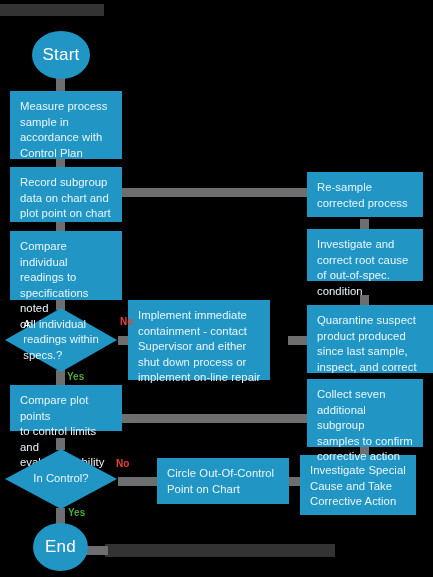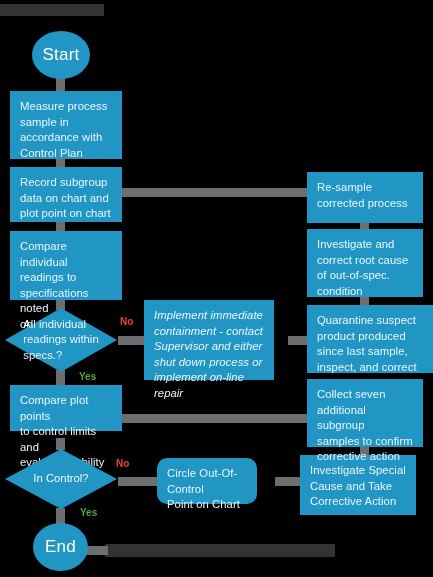--- a/index.html
+++ b/index.html
@@ -87,21 +87,21 @@
   
   .branch-label {
     position: absolute;
     font-size: 10px;
     font-weight: bold;
     line-height: 11px;
     z-index: 7;
     text-align: right;
   }
   .branch-no  { color: #e8433a; }
-  .branch-yes { color: #4fa83d; margin-left: 12px; }
+  .branch-yes { color: #4fa83d; }
 </style>
 </head>
 <body>
 
 <div id="canvas">
 
   <div class="redact" style="left:0px; top:4px; width:104px; height:12px;"></div>
   <div class="redact" style="left:105px; top:544px; width:230px; height:13px;"></div>
 
   <div class="conn" style="left:56px; top:78px; width:9px; height:16px;"></div>
@@ -159,52 +159,52 @@
   <div class="decision" style="left:5px; top:308px; width:112px; height:64px;">
     <div class="diamond-shape"></div>
     <div class="diamond-label">All individual
 readings within
 specs.?</div>
   </div>
 
   <div class="branch-label branch-no" style="left:120px; top:316px;">No</div>
   <div class="branch-label branch-yes" style="left:67px; top:371px;">Yes</div>
 
-  <div class="node" style="left:144px; top:300px; width:130px; height:80px;font-style:italic;">Implement immediate
+  <div class="node" style="left:128px; top:300px; width:142px; height:80px;">Implement immediate
 containment - contact
 Supervisor and either
 shut down process or
 implement on-line repair</div>
 
   <div class="node" style="left:307px; top:305px; width:136px; height:68px;">Quarantine suspect
 product produced
 since last sample,
 inspect, and correct</div>
 
-  <div class="node" style="left:307px; top:229px; width:116px; height:68px;">Investigate and
+  <div class="node" style="left:307px; top:229px; width:116px; height:52px;">Investigate and
 correct root cause
 of out-of-spec.
 condition</div>
 
-  <div class="node" style="left:307px; top:172px; width:116px; height:51px;">Re-sample
+  <div class="node" style="left:307px; top:172px; width:116px; height:45px;">Re-sample
 corrected process</div>
 
   <div class="node" style="left:10px; top:385px; width:112px; height:46px;">Compare plot points
 to control limits and
 evaluate stability</div>
 
   <div class="decision" style="left:5px; top:449px; width:112px; height:60px;">
     <div class="diamond-shape"></div>
     <div class="diamond-label">In Control?</div>
   </div>
 
   <div class="branch-label branch-no" style="left:116px; top:458px;">No</div>
   <div class="branch-label branch-yes" style="left:68px; top:507px;">Yes</div>
 
-  <div class="node" style="left:157px; top:458px; width:100px; height:46px;border-radius:10px;">Circle Out-Of-Control
+  <div class="node" style="left:157px; top:458px; width:132px; height:46px;">Circle Out-Of-Control
 Point on Chart</div>
 
   <div class="node" style="left:300px; top:455px; width:116px; height:60px;">Investigate Special
 Cause and Take
 Corrective Action</div>
 
   <div class="node" style="left:307px; top:379px; width:116px; height:68px;">Collect seven
 additional subgroup
 samples to confirm
 corrective action</div>

